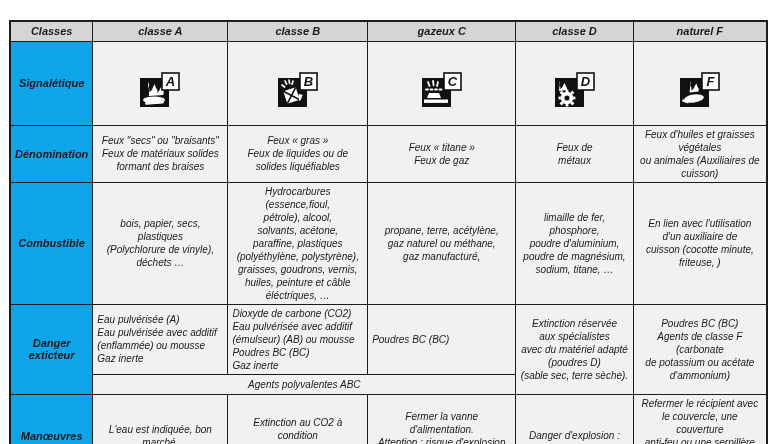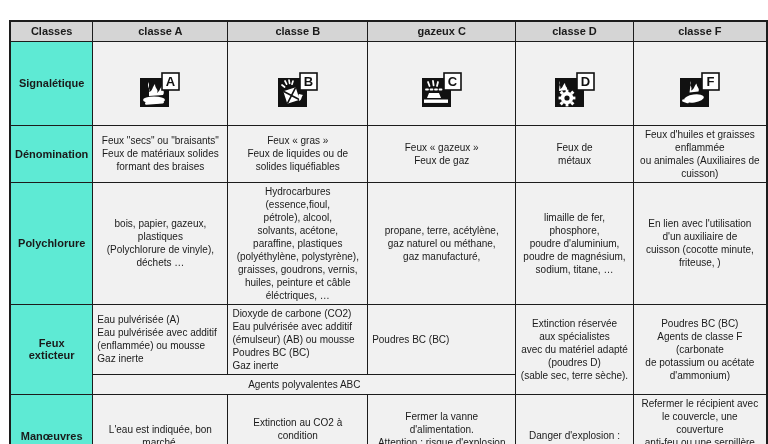--- a/index.html
+++ b/index.html
@@ -10,27 +10,28 @@
   .table-wrap { position:absolute; left:9px; top:20px; }
   table.fire {
     border-collapse:collapse; table-layout:fixed;
     border:2px solid #1c1c1c;
   }
   table.fire th, table.fire td {
     border:1px solid #1c1c1c;
     vertical-align:middle;
     padding:2px 4px;
     box-sizing:border-box;
+    font-style:italic;
   }
   thead th {
     background:#d5d5d5; font-size:11px; font-weight:bold; text-align:center;
     height:20px;
   }
   th.rowlabel {
-    background:#5eead4; font-size:11px; font-weight:bold; text-align:center;
+    background:#0ea5e9; font-size:11px; font-weight:bold; text-align:center;
     white-space:pre-line;
   }
   td.cell {
     background:#f1f1f1; font-size:10px; line-height:1.3;
     text-align:center; white-space:pre-line;
   }
   td.left { text-align:left; padding-left:9px; }
   tr.r-sign  > * { height:53px; }
   tr.r-denom > * { height:53px; }
   tr.r-comb  > * { height:113px; }
@@ -57,21 +58,21 @@
         <col style="width:120px">
         <col style="width:137px">
     </colgroup>
     <thead>
       <tr>
         <th>Classes</th>
         <th>classe A</th>
         <th>classe B</th>
         <th>gazeux C</th>
         <th>classe D</th>
-        <th>classe F</th>
+        <th>naturel F</th>
       </tr>
     </thead>
     <tbody>
 
       <tr class="r-sign">
         <th class="rowlabel">Signalétique</th>
         <td class="cell">
           <span class="icon">
             <svg width="46" height="40" viewBox="0 0 46 40">
               <rect x="3" y="8" width="29" height="29" fill="#111"></rect>
@@ -146,33 +147,33 @@
       </tr>
 
       <tr class="r-denom">
         <th class="rowlabel">Dénomination</th>
         <td class="cell">Feux "secs" ou "braisants"
 Feux de matériaux solides
 formant des braises</td>
         <td class="cell">Feux « gras »
 Feux de liquides ou de
 solides liquéfiables</td>
-        <td class="cell">Feux « gazeux »
+        <td class="cell">Feux « titane »
 Feux de gaz</td>
         <td class="cell">Feux de
 métaux</td>
         <td class="cell">Feux d'huiles et graisses
-enflammée
+végétales
 ou animales (Auxiliaires de
 cuisson)</td>
       </tr>
 
       <tr class="r-comb">
-        <th class="rowlabel">Polychlorure</th>
-        <td class="cell">bois, papier, gazeux, plastiques
+        <th class="rowlabel">Combustible</th>
+        <td class="cell">bois, papier, secs, plastiques
 (Polychlorure de vinyle),
 déchets …</td>
         <td class="cell">Hydrocarbures
 (essence,fioul,
 pétrole), alcool,
 solvants, acétone,
 paraffine, plastiques
 (polyéthylène, polystyrène),
 graisses, goudrons, vernis,
 huiles, peinture et câble
@@ -184,21 +185,21 @@
 poudre d'aluminium,
 poudre de magnésium,
 sodium, titane, …</td>
         <td class="cell">En lien avec l'utilisation
 d'un auxiliaire de
 cuisson (cocotte minute,
 friteuse, )</td>
       </tr>
 
       <tr class="r-agent1">
-        <th class="rowlabel" rowspan="2">Feux
+        <th class="rowlabel" rowspan="2">Danger
 exticteur</th>
         <td class="cell left">Eau pulvérisée (A)
 Eau pulvérisée avec additif
 (enflammée) ou mousse
 Gaz inerte</td>
         <td class="cell left">Dioxyde de carbone (CO2)
 Eau pulvérisée avec additif
 (émulseur) (AB) ou mousse
 Poudres BC (BC)
 Gaz inerte</td>

